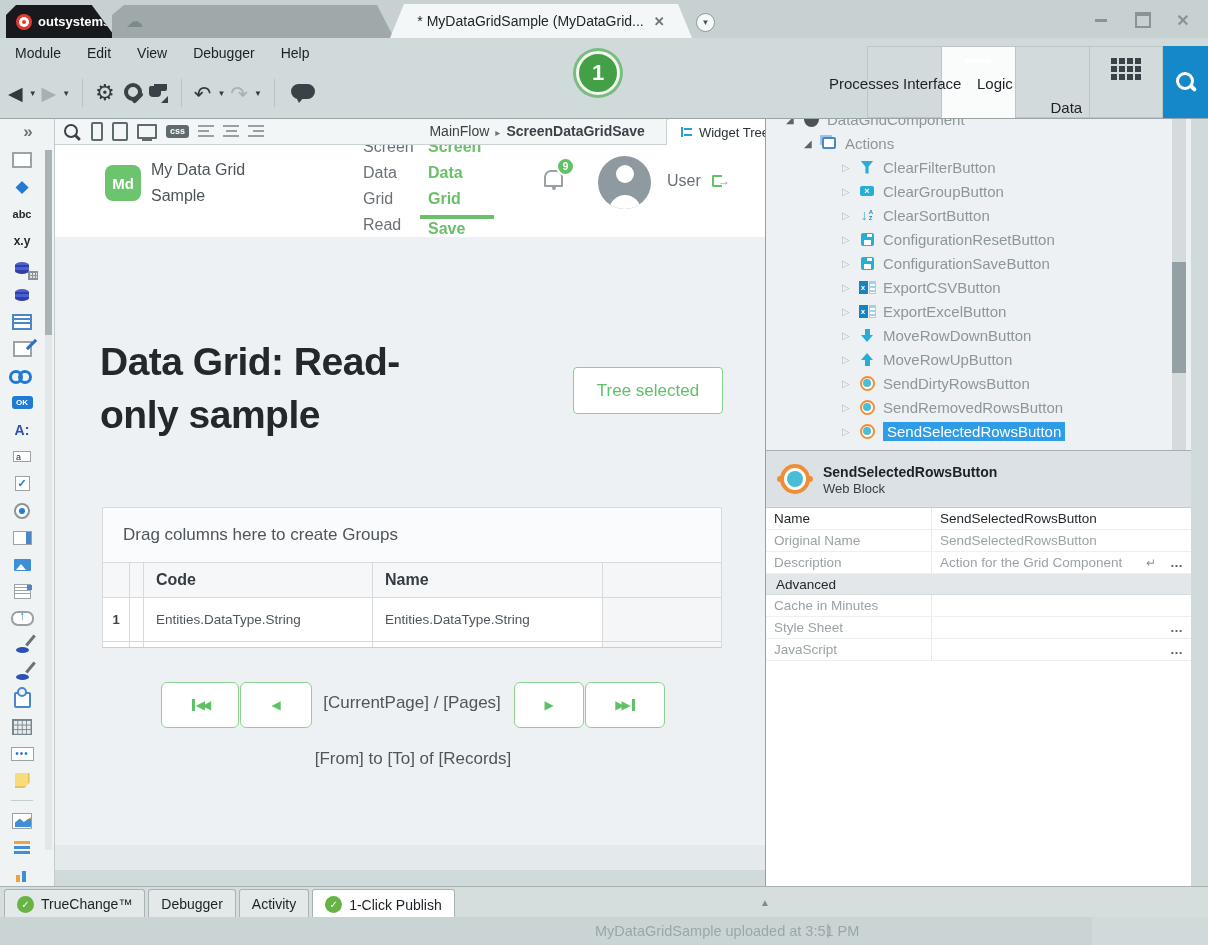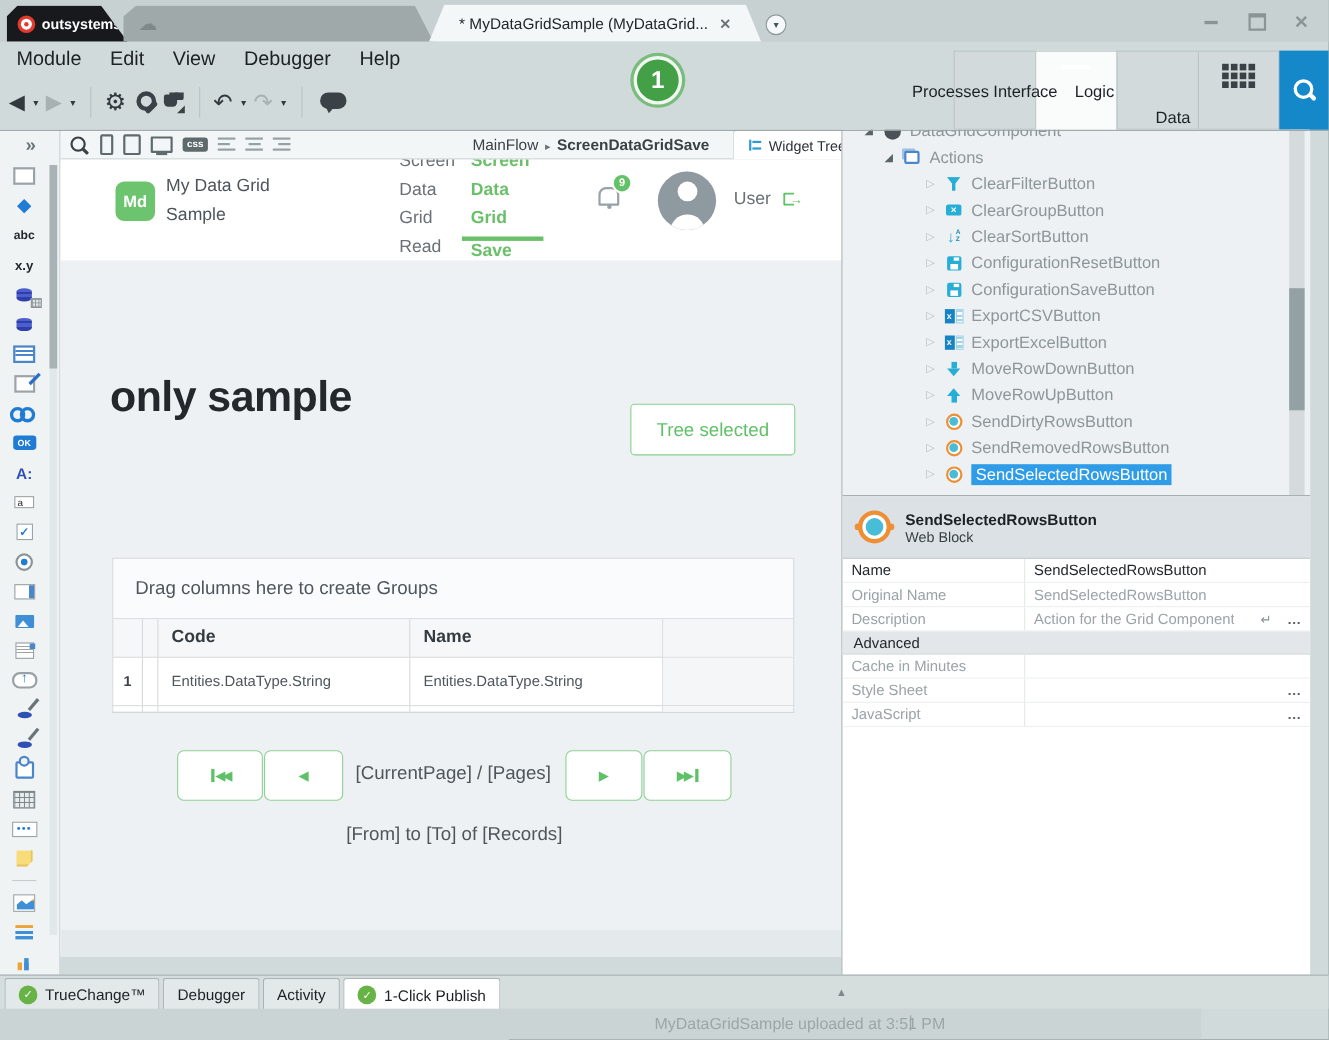--- a/index.html
+++ b/index.html
@@ -20,21 +20,21 @@
   .doc-close::before{content:"✕";}
   .tabs-dropdown{position:absolute;left:696px;top:13px;width:19px;height:19px;border-radius:50%;background:#f6f9f9;border:1px solid #8f9a9a;box-sizing:border-box;display:flex;align-items:center;justify-content:center;color:#4a5457;font-size:8px;}
   .tabs-dropdown::before{content:"▼";}
   .win-btn{position:absolute;top:11px;width:22px;height:18px;display:flex;align-items:center;justify-content:center;color:#5f6a6d;}
   .win-min{left:1090px;}  .win-min::before{content:"";width:12px;height:3px;background:#8a9496;}
   .win-max{left:1132px;}  .win-max::before{content:"";width:12px;height:10px;border:2px solid #8a9496;border-top-width:4px;}
   .win-close{left:1172px;font-size:16px;font-weight:bold;color:#8a9496;} .win-close::before{content:"✕";}
 
   
   .menubar{position:absolute;left:0;top:38px;width:860px;height:30px;display:flex;align-items:center;padding-left:2px;}
-  .menu-item{padding:4px 13px;font-size:18px;color:#1c2125;}
+  .menu-item{padding:4px 13px;font-size:14px;color:#1c2125;}
   .toolbar{position:absolute;left:0;top:68px;width:860px;height:50px;display:flex;align-items:center;padding-left:8px;gap:5px;}
   .tb-glyph{font-size:19px;color:#323a40;line-height:1;}
   .tb-glyph.dim{color:#a7b1b2;}
   .caret{font-size:8px;color:#323a40;margin-left:1px;}
   .tb-sep{width:1px;height:28px;background:#b9c3c3;margin:0 7px;}
   .icon-wrench{position:relative;width:22px;height:22px;}
   .icon-wrench::before{content:"";position:absolute;left:4px;top:1px;width:10px;height:10px;border:4px solid #3a4247;border-radius:50%;}
   .icon-wrench::after{content:"";position:absolute;right:2px;bottom:0;width:5px;height:13px;background:#3a4247;border-radius:2px;transform:rotate(45deg);}
   .icon-plug{position:relative;width:22px;height:22px;}
   .icon-plug::before{content:"";position:absolute;left:2px;top:4px;width:12px;height:11px;background:#3a4247;border-radius:2px 2px 4px 4px;box-shadow:3px -4px 0 -2px #3a4247,8px -4px 0 -2px #3a4247;}
@@ -425,20 +425,21 @@
     <span class="nav-underline"></span>
     <span class="nav-line green" style="left:373px;top:75px">Save</span>
 
     <span class="bell"></span>
     <span class="notif-badge">9</span>
     <span class="avatar"></span>
     <span class="user-label">User</span>
     <span class="logout-icon"></span>
 
     <div class="page-h1">
+      <div>Data Grid: Read-</div>
       <div>only sample</div>
     </div>
     <div class="save-selected-btn">Tree selected</div>
 
     <div class="grid-panel">
       <div class="grid-groupbar">Drag columns here to create Groups</div>
       <div class="g-row g-hrow">
         <span class="gc gc-num"></span>
         <span class="gc gc-sel"></span>
         <span class="gc gc-code">Code</span>

